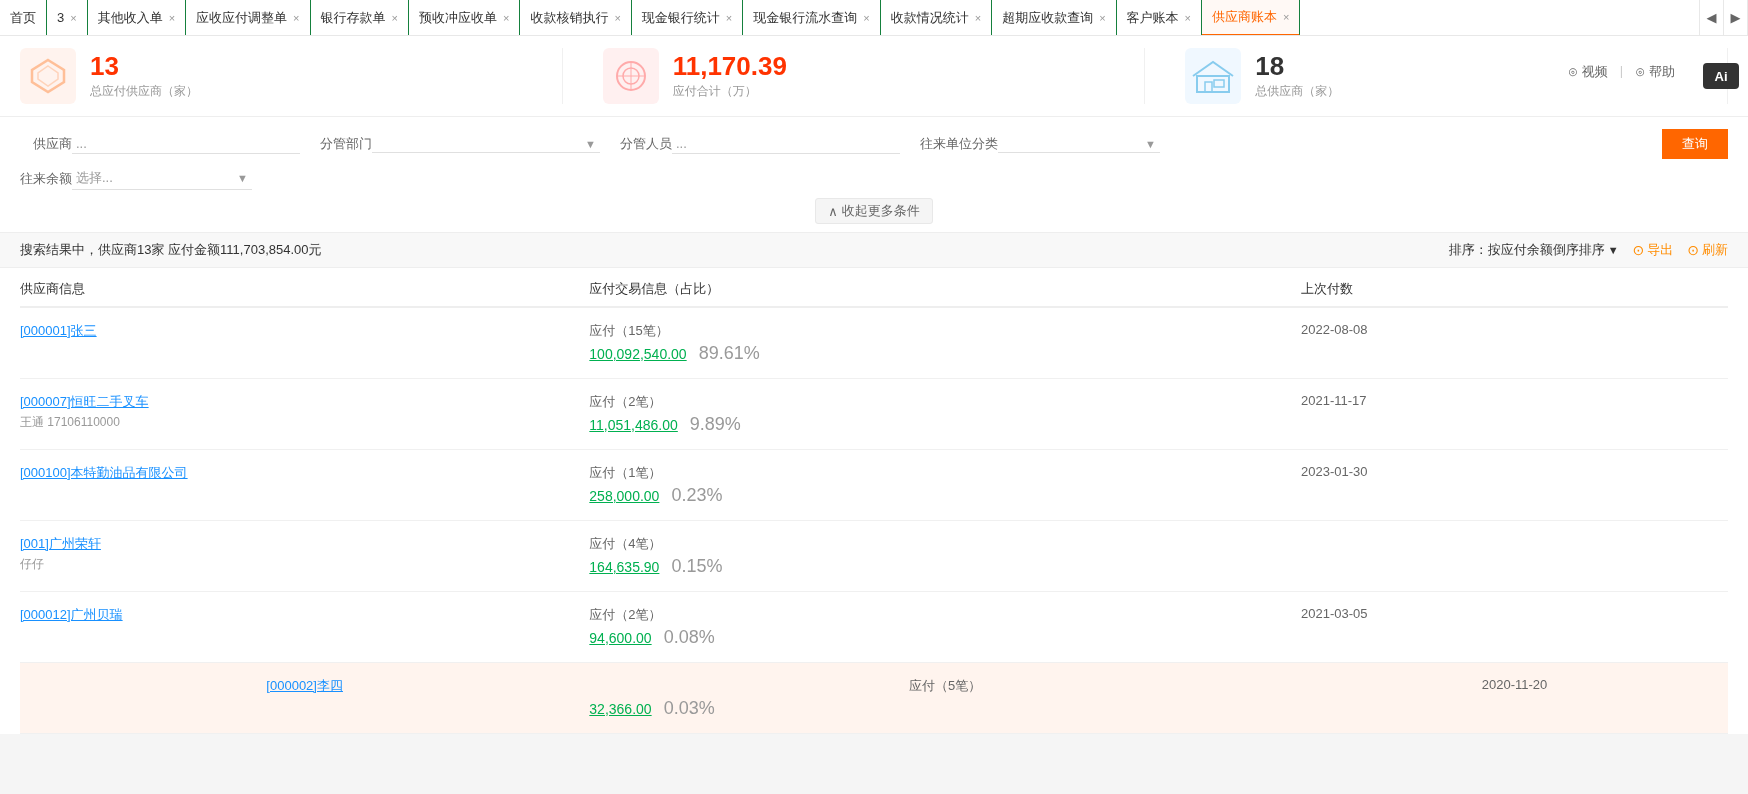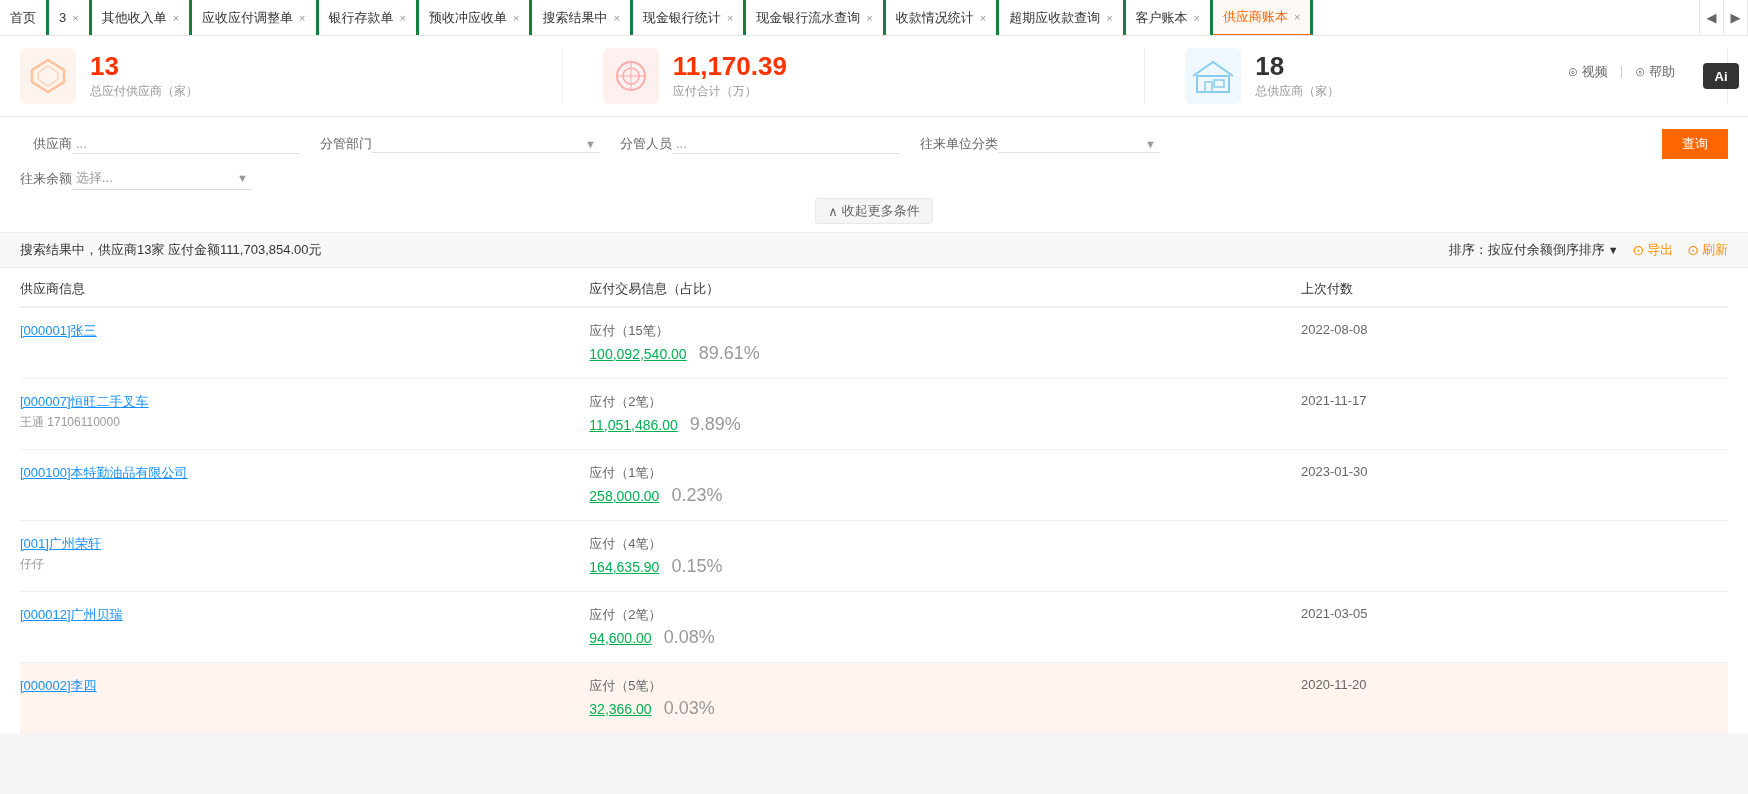--- a/index.html
+++ b/index.html
@@ -13,21 +13,21 @@
       align-items: center;
       height: 36px;
       padding: 0;
       overflow: hidden;
     }
     .nav-tab {
       display: flex;
       align-items: center;
       padding: 0 10px;
       height: 36px;
-      border-right: 3px solid #15803d;
+      border-right: 1px solid #15803d;
       white-space: nowrap;
       cursor: pointer;
       font-size: 12px;
       color: #333;
     }
     .nav-tab .close-btn { margin-left: 6px; color: #999; font-size: 11px; }
     .nav-tab.active { color: #ff6600; border-bottom: 2px solid #ff6600; background: #fff9f5; }
     .nav-nav-arrows { display: flex; align-items: center; margin-left: auto; border-left: 1px solid #e8e8e8; }
     .nav-arrow { width: 24px; height: 36px; display: flex; align-items: center; justify-content: center; cursor: pointer; color: #666; border-right: 1px solid #e8e8e8; }
 
@@ -149,21 +149,21 @@
     }
     .col-supplier { flex: 2; min-width: 300px; }
     .col-transaction { flex: 2.5; }
     .col-last-pay { flex: 1.5; }
     .table-row {
       display: flex;
       padding: 14px 0;
       border-bottom: 1px solid #f0f0f0;
       align-items: flex-start;
     }
-    .table-row.highlighted { background: #fff4ee; }
+    .table-row.highlighted { background: #fff4ee; text-align: center; }
     .supplier-link { color: #1890ff; cursor: pointer; text-decoration: underline; font-size: 13px; }
     .supplier-sub { color: #999; font-size: 12px; margin-top: 3px; }
     .tx-label { color: #666; font-size: 13px; }
     .tx-amount { color: #00b050; font-size: 14px; font-weight: 500; cursor: pointer; text-decoration: underline; margin-top: 3px; }
     .tx-percent { color: #999; font-size: 18px; margin-left: 12px; margin-top: 3px; }
     .tx-row { display: flex; align-items: baseline; gap: 0; }
     .last-pay-date { color: #666; font-size: 13px; margin-top: 3px; }
   </style>
 </head>
 <body>
@@ -186,21 +186,21 @@
   </div>
   <div class="nav-tab">
     <span>银行存款单</span>
     <span class="close-btn">×</span>
   </div>
   <div class="nav-tab">
     <span>预收冲应收单</span>
     <span class="close-btn">×</span>
   </div>
   <div class="nav-tab">
-    <span>搜索结果中</span>
+    <span>收款核销执行</span>
     <span class="close-btn">×</span>
   </div>
   <div class="nav-tab">
     <span>现金银行统计</span>
     <span class="close-btn">×</span>
   </div>
   <div class="nav-tab">
     <span>现金银行流水查询</span>
     <span class="close-btn">×</span>
   </div>

